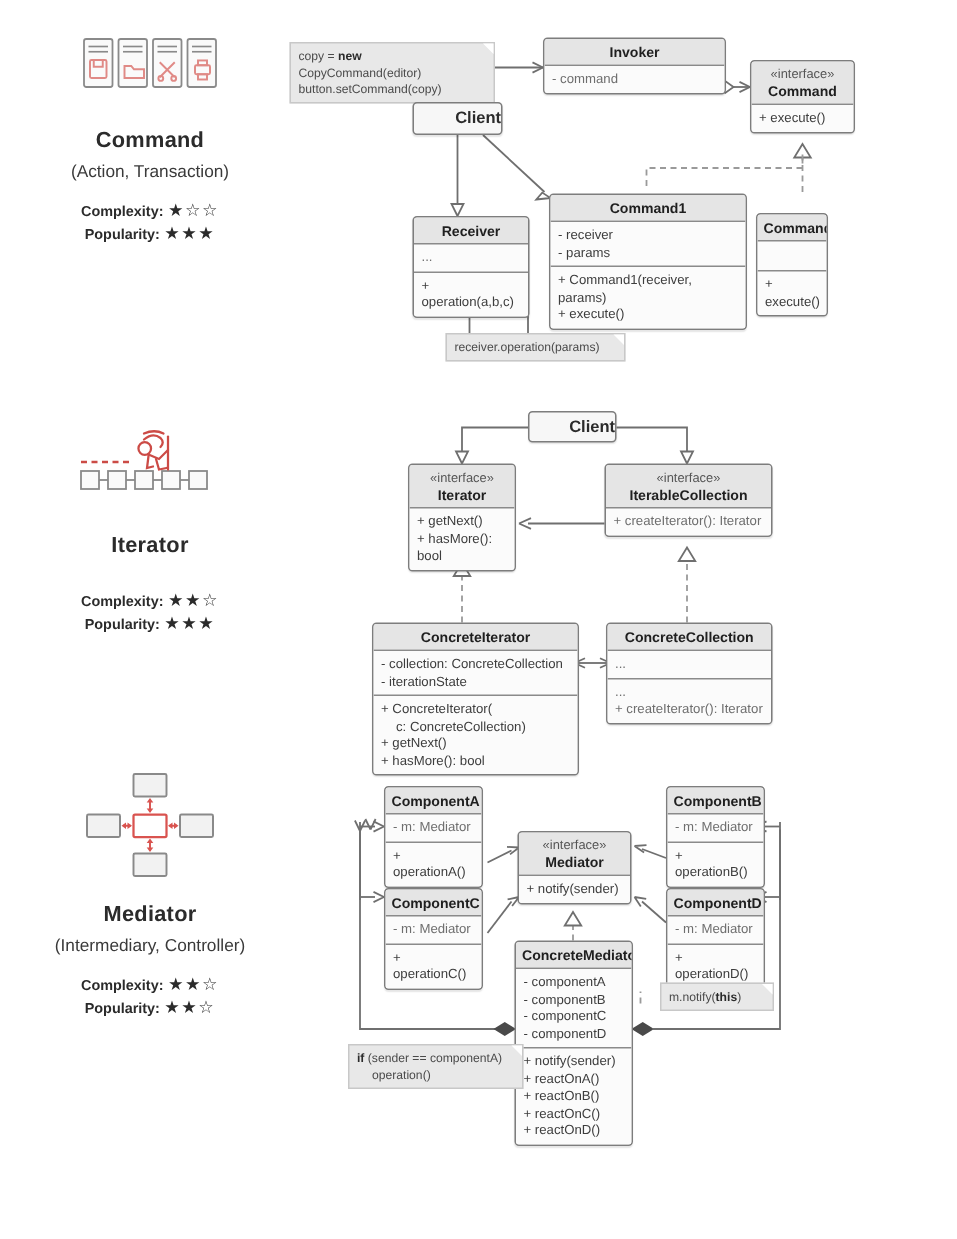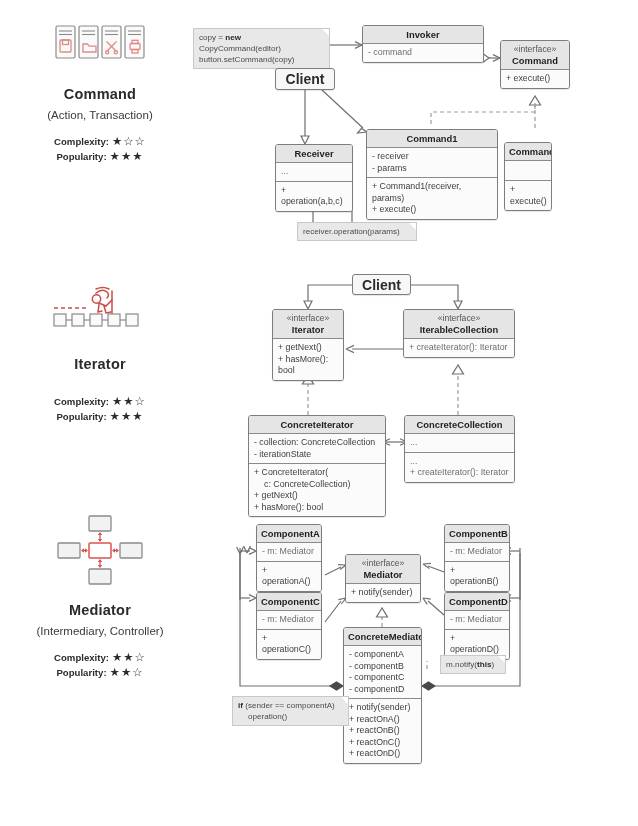--- a/index.html
+++ b/index.html
@@ -20,22 +20,22 @@
   .uml{position:absolute;border:1.3px solid #7d7d7d;border-radius:3px;
        background:#fbfbfb;box-sizing:border-box;overflow:hidden;
        box-shadow:0 1px 1px rgba(0,0,0,.10);}
   .uml .hd{font-weight:bold;text-align:center;color:#1f1f1f;
            padding:3px 4px;background:#e5e5e5;font-size:9.4px;line-height:11px;}
   .uml .hd .iface{display:block;font-weight:normal;font-size:8.6px;color:#555;}
   .uml .sec{border-top:1.2px solid #8a8a8a;padding:3px 5px;font-size:8.8px;
             line-height:11.5px;color:#3d3d3d;background:#fbfbfb;}
   .uml .sec.pale{color:#6e6e6e;}
   .uml .sec .ind{padding-left:10px;display:block;}
-  .uml.simple{display:flex;align-items:center;justify-content:center;
-              font-weight:bold;font-size:14px;background:#f7f7f7;}
+  .uml.simple{display:flex;align-items:center;justify-content:flex-end;
+              font-weight:bold;font-size:11px;background:#f7f7f7;}
 
   
   .note{position:absolute;background:#e8e8e8;border:1px solid #c8c8c8;
         font-size:8.1px;line-height:11px;color:#4a4a4a;padding:3px 5px;
         box-sizing:border-box;}
   .note b{color:#2b2b2b;}
   .note:after{content:"";position:absolute;top:0;right:0;
         border-left:7px solid transparent;border-top:7px solid #ffffff;}
 
   svg.wires{position:absolute;left:0;top:0;overflow:visible;pointer-events:none;}
@@ -423,20 +423,20 @@
   </div>
   <div class="sec">
     <div>+ notify(sender)</div>
     <div>+ reactOnA()</div>
     <div>+ reactOnB()</div>
     <div>+ reactOnC()</div>
     <div>+ reactOnD()</div>
   </div>
 </div>
 
-<div class="note" style="left:440px;top:655px;width:66px;">
+<div class="note" style="left:440px;top:655px;width:76px;">
   <span>m.notify(</span><b>this</b><span>)</span>
 </div>
 
 <div class="note" style="left:232px;top:696px;width:117px;">
   <b>if</b><span> (sender == componentA)</span><br>
   <span style="padding-left:10px;display:inline-block;">operation()</span>
 </div>
 
 </body></html>

